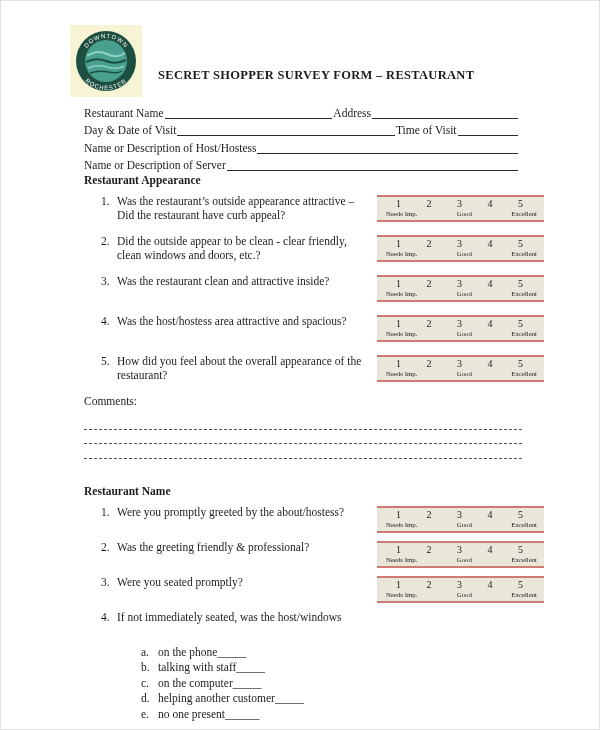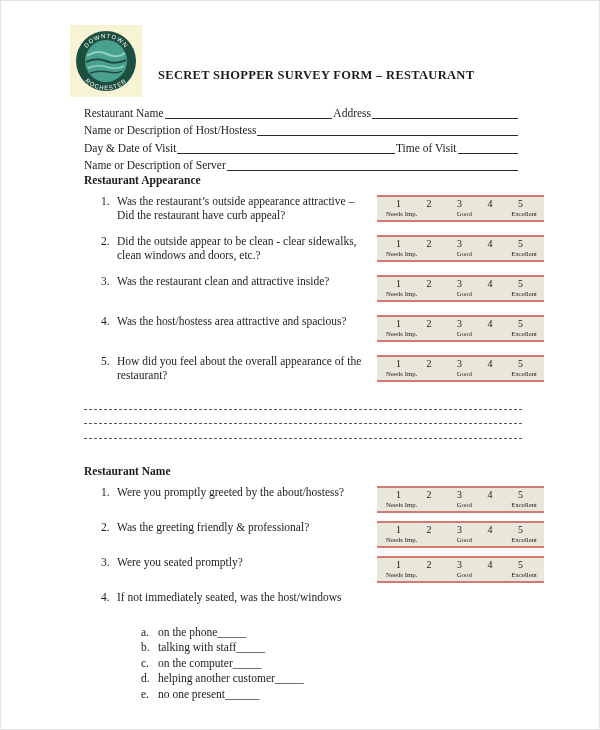--- a/index.html
+++ b/index.html
@@ -83,30 +83,30 @@
   </div>
 
   <div class="fields">
     <div class="field-line">
       <span>Restaurant Name</span>
       <span class="blank f1a"></span>
       <span>Address</span>
       <span class="blank f1b"></span>
     </div>
     <div class="field-line">
-      <span>Name or Description of Host/Hostess</span>
-      <span class="blank fwide"></span>
-    </div>
-    <div class="field-line">
       <span>Day &amp; Date of Visit</span>
       <span class="blank f2a"></span>
       <span>Time of Visit</span>
       <span class="blank f2b"></span>
     </div>
     <div class="field-line">
+      <span>Name or Description of Host/Hostess</span>
+      <span class="blank fwide"></span>
+    </div>
+    <div class="field-line">
       <span>Name or Description of Server</span>
       <span class="blank fwide"></span>
     </div>
   </div>
 
   <div class="section appearance">
     <div class="section-heading">Restaurant Appearance</div>
 
     <div class="q-row">
       <div class="q">
@@ -126,21 +126,21 @@
             <span>Needs Imp.</span>
             <span>Good</span>
             <span>Excellent</span>
           </div>
         </div>
     </div>
 
     <div class="q-row">
       <div class="q">
         <span class="q-num">2.</span>
-        <span class="q-text">Did the outside appear to be clean - clear sidewalks,
+        <span class="q-text">Did the outside appear to be clean - clear friendly,
 clean windows and doors, etc.?</span>
       </div>
       <div class="rating">
           <div class="rating-nums">
             <span>1</span>
             <span>2</span>
             <span>3</span>
             <span>4</span>
             <span>5</span>
           </div>
@@ -210,20 +210,21 @@
           </div>
           <div class="rating-labels">
             <span>Needs Imp.</span>
             <span>Good</span>
             <span>Excellent</span>
           </div>
         </div>
     </div>
 
     <div class="comments">
+      <div class="comments-label">Comments:</div>
       <div class="dash-line"></div>
       <div class="dash-line"></div>
       <div class="dash-line"></div>
     </div>
   </div>
 
   <div class="section staff">
     <div class="section-heading">Restaurant Name</div>
 
     <div class="q-row">

